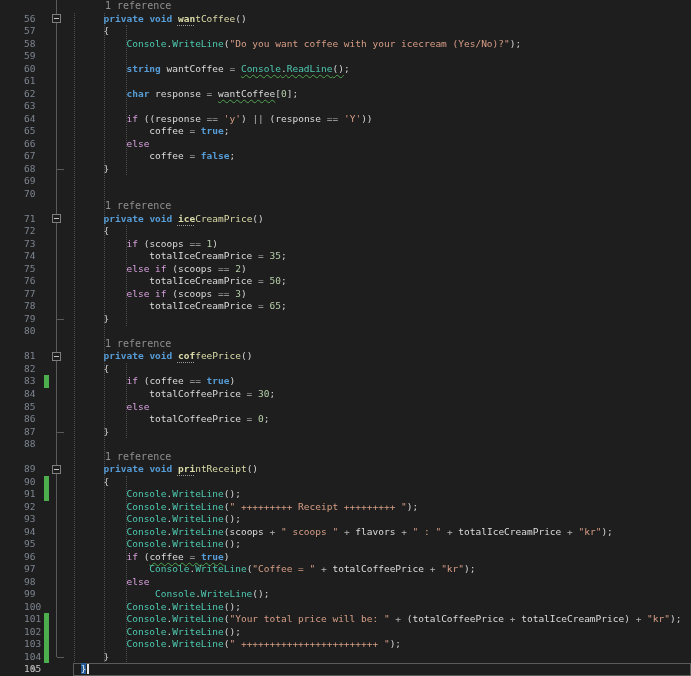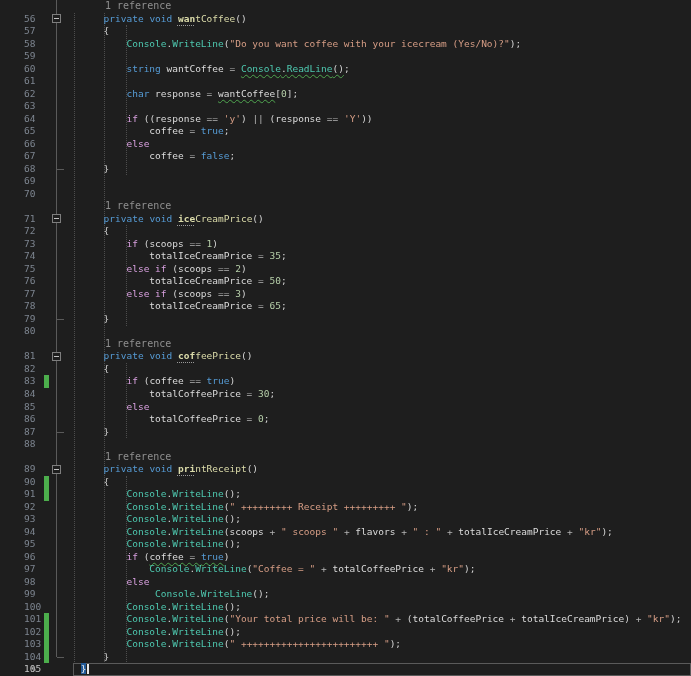--- a/index.html
+++ b/index.html
@@ -21,21 +21,21 @@
   .ln{position:absolute;left:0;top:0;width:30px;text-align:right;color:var(--lnum);font-size:9.5px;padding-left:24px;}
   .ln.active{color:var(--lnum-active);}
   .code{position:absolute;left:75px;top:0;z-index:2;color:var(--id);}
   .code.lens{left:105px;font-size:10px;color:var(--lens);}
   .chgbar{position:absolute;left:44px;top:0;width:5px;height:100%;background:var(--chg);}
   .foldbox{position:absolute;left:52px;top:1.5px;width:9px;height:9px;border:1px solid #7e7e7e;background:var(--bg);z-index:3;}
   .foldbox::after{content:"";position:absolute;left:1px;right:1px;top:3px;height:1px;background:#c2c2c2;}
   .tick{position:absolute;left:57px;top:6px;width:7px;height:1px;background:var(--foldline);}
   .pencil{position:absolute;left:31px;top:0;color:#adadad;font-size:9px;z-index:2;}
   .curbox{position:absolute;left:73px;right:0;top:0;height:12.52px;border:1px solid var(--curline);z-index:1;}
-  .tk-kw{color:var(--kw);} .tk-ctl{color:var(--ctl);} .tk-cls{color:var(--cls);}
+  .tk-kw{color:var(--kw);font-weight:bold;} .tk-ctl{color:var(--ctl);} .tk-cls{color:var(--cls);}
   .tk-mth{color:var(--mth);} .tk-dcl{color:var(--dcl);} .tk-id{color:var(--id);}
   .tk-str{color:var(--str);} .tk-num{color:var(--num);} .tk-op{color:var(--op);}
   .tk-pun{color:var(--pun);}
   .tk-brace{background:var(--bracehl);color:#f0f0f0;}
   .sq{text-decoration-line:underline;text-decoration-style:wavy;text-decoration-color:var(--squig);text-decoration-thickness:1px;text-underline-offset:2px;}
   .dots{text-decoration-line:underline;text-decoration-style:dotted;text-decoration-color:#9a9a9a;text-underline-offset:2.5px;font-weight:bold;}
   .caret{display:inline-block;width:1.2px;height:10px;background:#e8e8e8;vertical-align:-1.5px;margin-left:1px;}
 </style>
 </head>
 <body>

